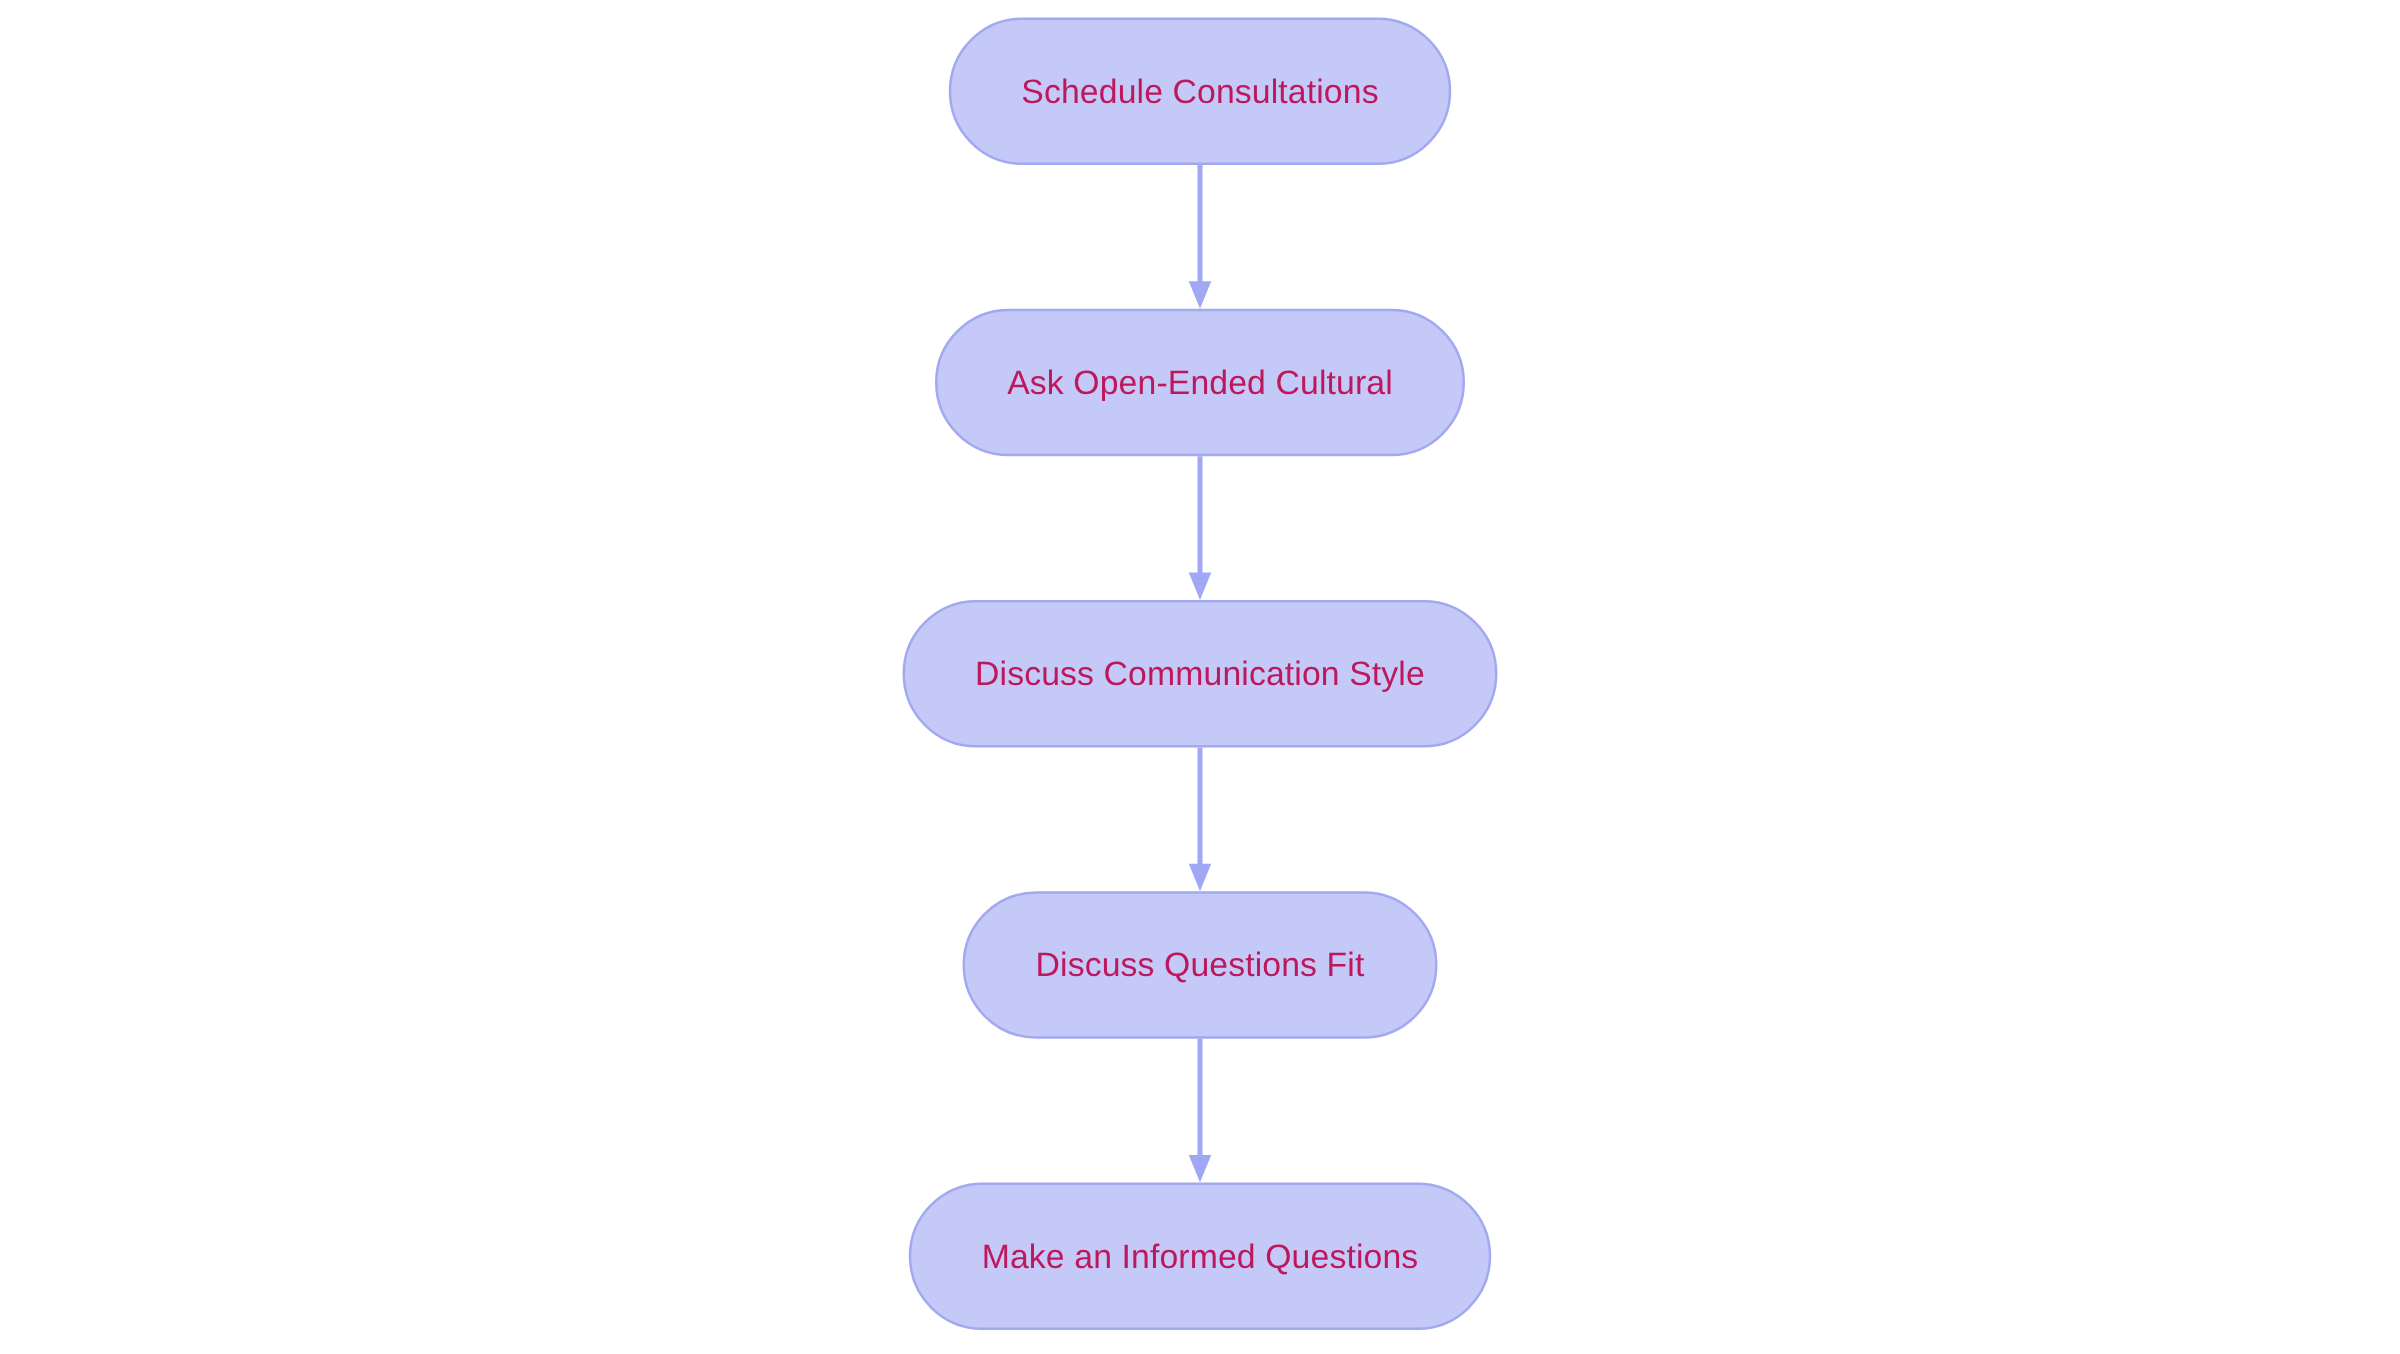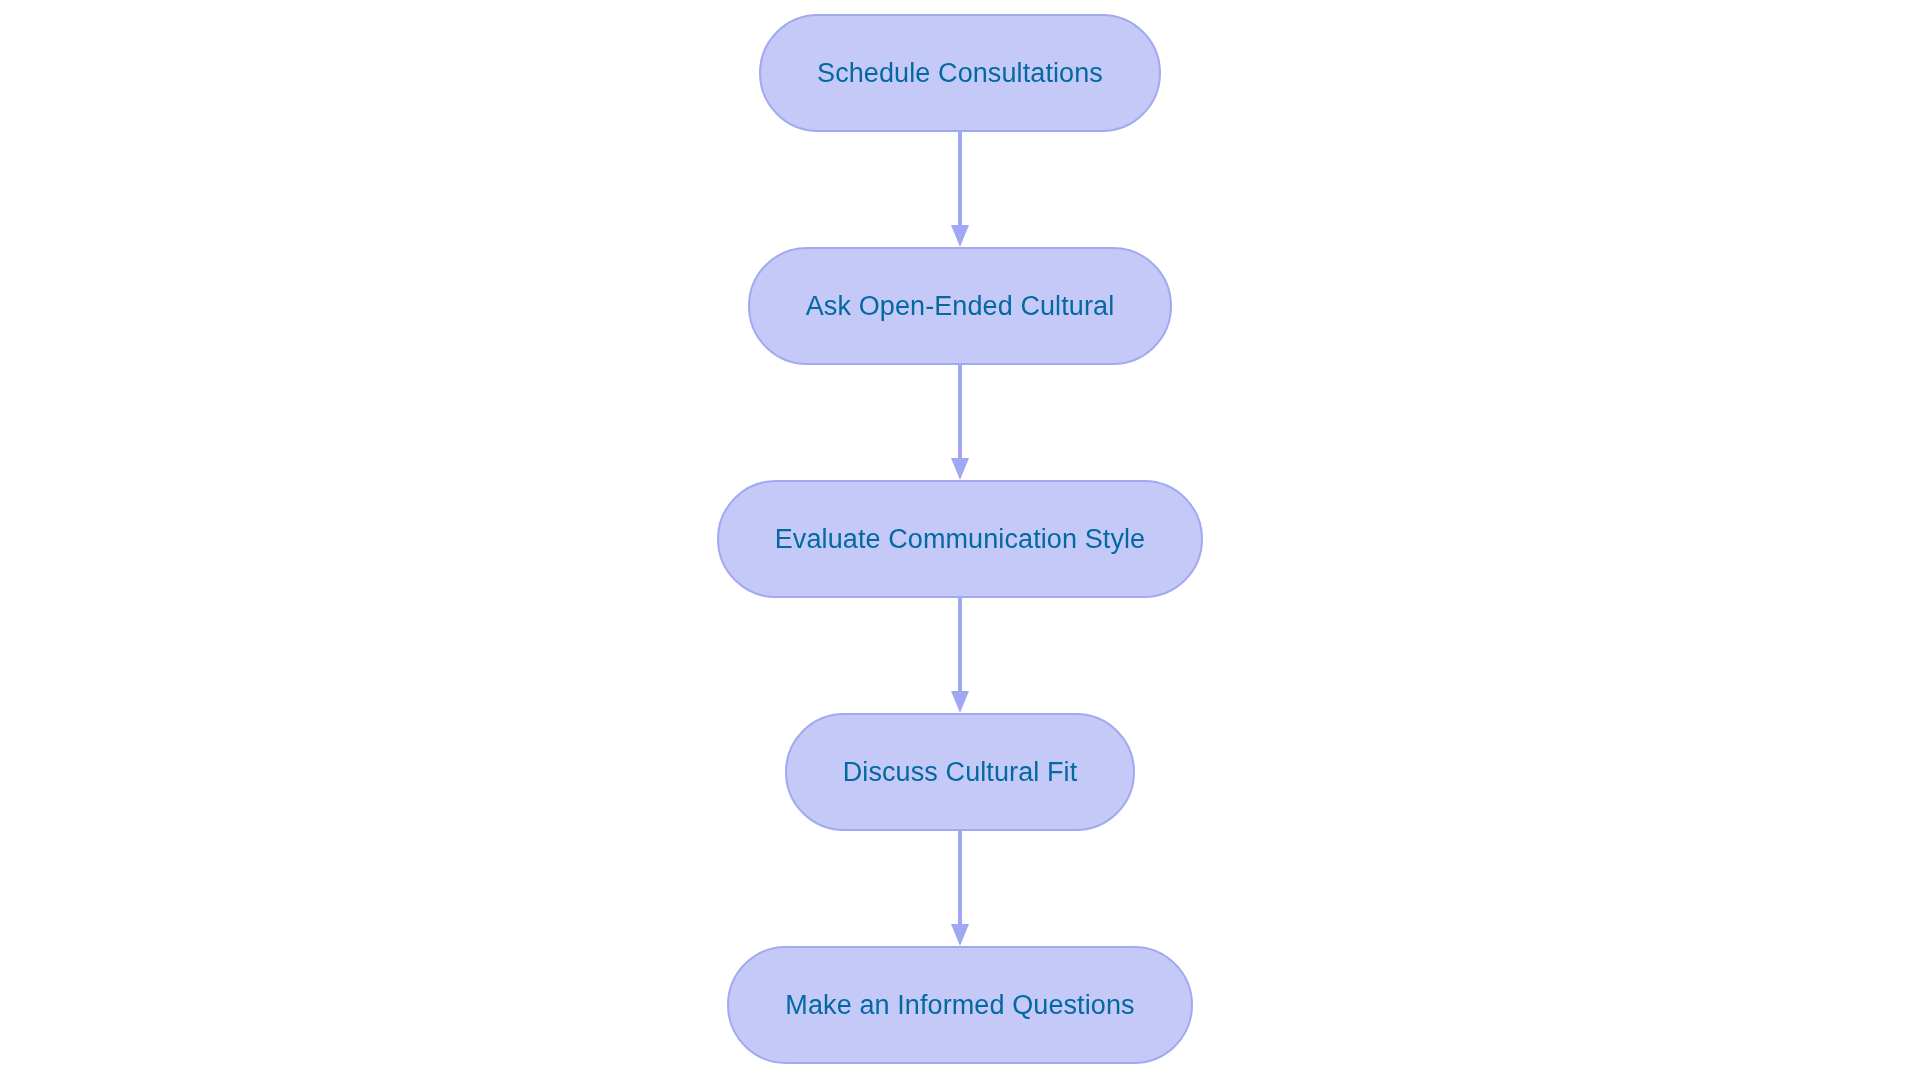--- a/index.html
+++ b/index.html
@@ -42,21 +42,21 @@
     background: #c5c9f7;
     border: 2px solid #a2a9f0;
     display: flex;
     align-items: center;
     justify-content: center;
     padding: 0 56px;
     flex: none;
   }
 
   .flow-node-label {
-    color: #0369a1;
+    color: #be185d;
     font-family: "Liberation Sans", sans-serif;
     font-size: 27px;
     font-weight: 400;
     line-height: 1;
     white-space: nowrap;
     letter-spacing: 0.1px;
   }
 
   .flow-connector {
     position: relative;
@@ -105,30 +105,30 @@
     <div class="flow-node">
       <span class="flow-node-label">Ask Open-Ended Cultural</span>
     </div>
 
     <div class="flow-connector">
       <div class="flow-connector-line"></div>
       <div class="flow-connector-arrowhead"></div>
     </div>
 
     <div class="flow-node">
-      <span class="flow-node-label">Evaluate Communication Style</span>
+      <span class="flow-node-label">Discuss Communication Style</span>
     </div>
 
     <div class="flow-connector">
       <div class="flow-connector-line"></div>
       <div class="flow-connector-arrowhead"></div>
     </div>
 
     <div class="flow-node">
-      <span class="flow-node-label">Discuss Cultural Fit</span>
+      <span class="flow-node-label">Discuss Questions Fit</span>
     </div>
 
     <div class="flow-connector">
       <div class="flow-connector-line"></div>
       <div class="flow-connector-arrowhead"></div>
     </div>
 
     <div class="flow-node">
       <span class="flow-node-label">Make an Informed Questions</span>
     </div>

